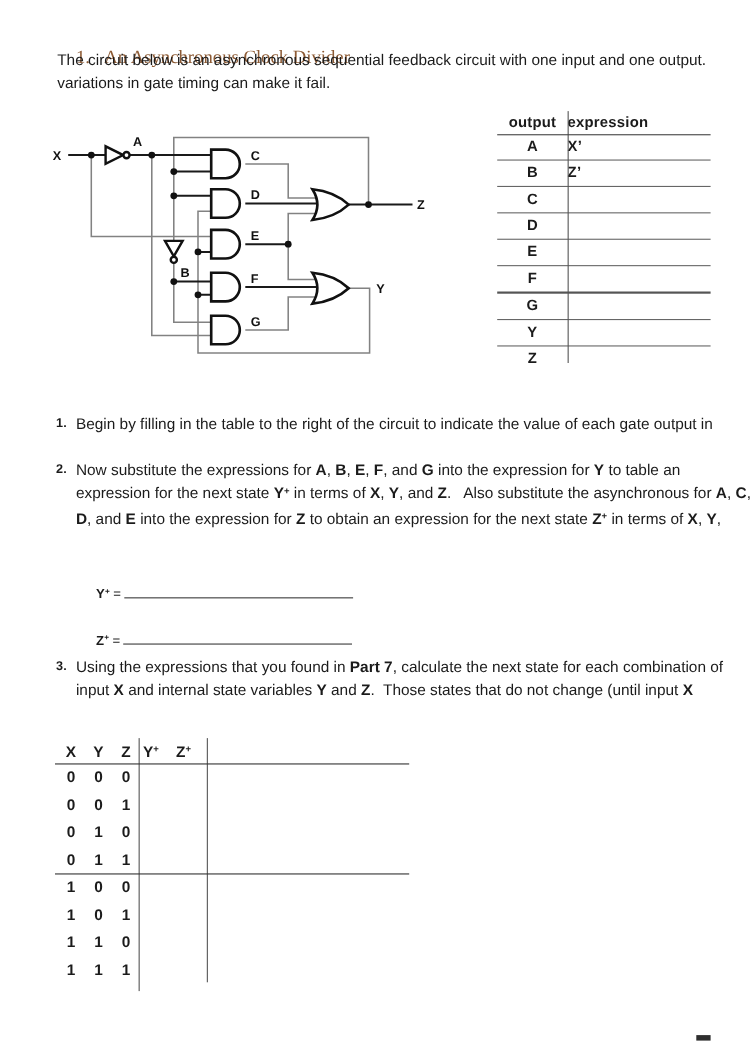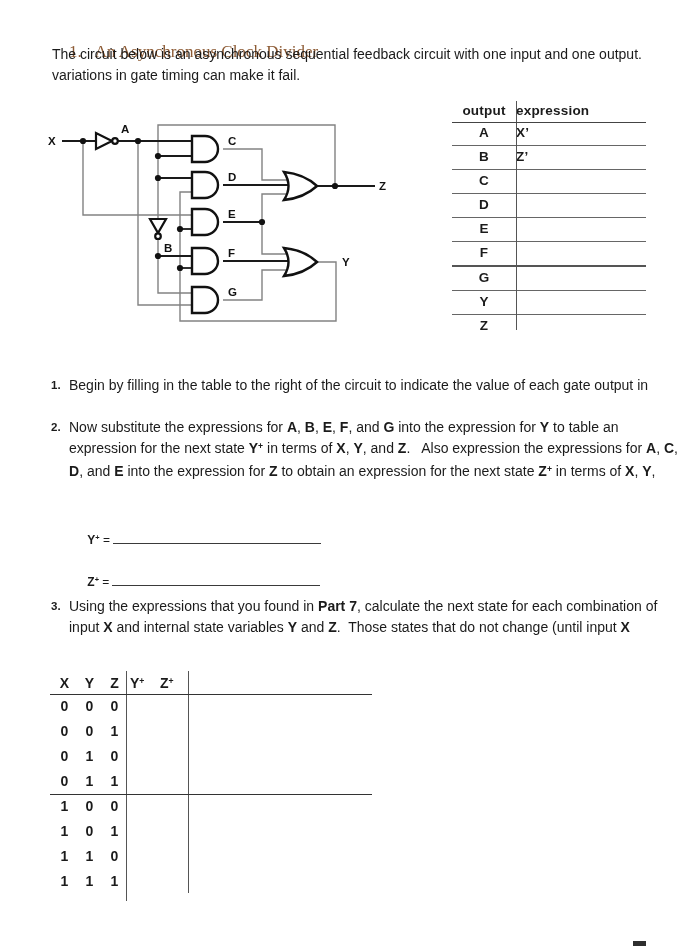--- a/index.html
+++ b/index.html
@@ -193,21 +193,21 @@
   <div id="item1" class="abs list-item">
     <span class="list-num">1.</span>
     <div>
         <div class="tline"><span>Begin by filling in the table to the right of the circuit to indicate the value of each gate output in</span></div>
       </div>
   </div>
   <div id="item2" class="abs list-item">
     <span class="list-num">2.</span>
     <div>
         <div class="tline"><span>Now substitute the expressions for </span><span class="b">A</span><span>, </span><span class="b">B</span><span>, </span><span class="b">E</span><span>, </span><span class="b">F</span><span>, and </span><span class="b">G</span><span> into the expression for </span><span class="b">Y</span><span> to table an</span></div>
-        <div class="tline"><span>expression for the next state </span><span class="b">Y</span><span class="b sup">+</span><span> in terms of </span><span class="b">X</span><span>, </span><span class="b">Y</span><span>, and </span><span class="b">Z</span><span>.   Also expression the expressions for </span><span class="b">A</span><span>, </span><span class="b">C</span><span>,</span></div>
+        <div class="tline"><span>expression for the next state </span><span class="b">Y</span><span class="b sup">+</span><span> in terms of </span><span class="b">X</span><span>, </span><span class="b">Y</span><span>, and </span><span class="b">Z</span><span>.   Also substitute the asynchronous for </span><span class="b">A</span><span>, </span><span class="b">C</span><span>,</span></div>
         <div class="tline"><span class="b">D</span><span>, and </span><span class="b">E</span><span> into the expression for </span><span class="b">Z</span><span> to obtain an expression for the next state </span><span class="b">Z</span><span class="b sup">+</span><span> in terms of </span><span class="b">X</span><span>, </span><span class="b">Y</span><span>,</span></div>
       </div>
   </div>
   <div id="item3" class="abs list-item">
     <span class="list-num">3.</span>
     <div>
         <div class="tline"><span>Using the expressions that you found in </span><span class="b">Part 7</span><span>, calculate the next state for each combination of</span></div>
         <div class="tline"><span>input </span><span class="b">X</span><span> and internal state variables </span><span class="b">Y</span><span> and </span><span class="b">Z</span><span>.  Those states that do not change (until input </span><span class="b">X</span></div>
       </div>
   </div>

